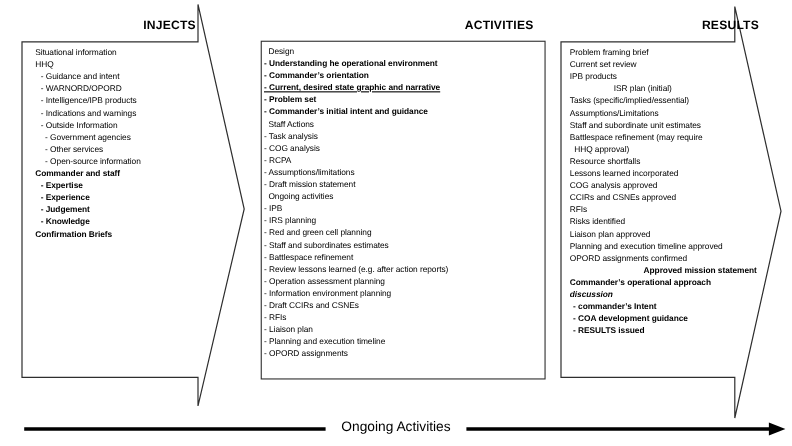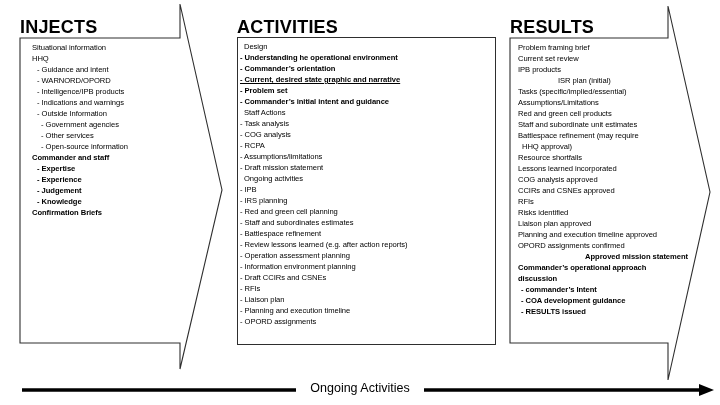--- a/index.html
+++ b/index.html
@@ -2,22 +2,22 @@
 <html><head>
 <meta charset="utf-8">
 <style>
   html,body{margin:0;padding:0;background:#ffffff;}
   .canvas{
     position:relative;width:720px;height:405px;background:#ffffff;overflow:hidden;
     font-family:"Liberation Sans", sans-serif;color:#000;
   }
   .shapes{position:absolute;left:0;top:0;width:720px;height:405px;}
   .col-title{
-    position:absolute;top:17px;text-align:left;font-weight:700;
-    font-size:18px;letter-spacing:.2px;color:#000;
+    position:absolute;top:17px;text-align:right;font-weight:700;
+    font-size:11px;letter-spacing:.2px;color:#000;
   }
   #title-injects{left:20px;width:158px;}
   #title-activities{left:237px;width:248px;}
   #title-results{left:510px;width:180px;}
   .act-box{
     position:absolute;left:237px;top:37px;width:259px;height:308px;
     border:1px solid #2e2e2e;background:#ffffff;box-sizing:border-box;
   }
   ul.col-list{
     position:absolute;margin:0;padding:0;list-style:none;
@@ -101,36 +101,35 @@
       <li style="padding-left: 0px;">- Planning and execution timeline</li>
       <li style="padding-left: 0px;">- OPORD assignments</li>
     </ul>
   <ul class="col-list" id="list-results">
       <li style="padding-left: 0px;">Problem framing brief</li>
       <li style="padding-left: 0px;">Current set review</li>
       <li style="padding-left: 0px;">IPB products</li>
       <li style="padding-left: 0px; margin-left: 40px;">ISR plan (initial)</li>
       <li style="padding-left: 0px;">Tasks (specific/implied/essential)</li>
       <li style="padding-left: 0px;">Assumptions/Limitations</li>
-      <li style="padding-left: 0px;">Red and green cell products</li>
       <li style="padding-left: 0px;">Staff and subordinate unit estimates</li>
       <li style="padding-left: 0px;">Battlespace refinement (may require</li>
       <li style="padding-left: 4px;">HHQ approval)</li>
       <li style="padding-left: 0px;">Resource shortfalls</li>
       <li style="padding-left: 0px;">Lessons learned incorporated</li>
       <li style="padding-left: 0px;">COG analysis approved</li>
       <li style="padding-left: 0px;">CCIRs and CSNEs approved</li>
       <li style="padding-left: 0px;">RFIs</li>
       <li style="padding-left: 0px;">Risks identified</li>
       <li style="padding-left: 0px;">Liaison plan approved</li>
       <li style="padding-left: 0px;">Planning and execution timeline approved</li>
       <li style="padding-left: 0px;">OPORD assignments confirmed</li>
       <li class="bold" style="padding-left: 0px; text-align: right;">Approved mission statement</li>
       <li class="bold" style="padding-left: 0px;">Commander’s operational approach</li>
-      <li class="bold" style="padding-left: 0px;">discussion</li>
+      <li class="bold" style="padding-left: 0px; font-style: italic;">discussion</li>
       <li class="bold" style="padding-left: 3px;">- commander’s Intent</li>
       <li class="bold" style="padding-left: 3px;">- COA development guidance</li>
       <li class="bold" style="padding-left: 3px;">- RESULTS issued</li>
     </ul>
 
   <div class="ongoing-label">Ongoing Activities</div>
 
 </div>
 
 </body></html>

